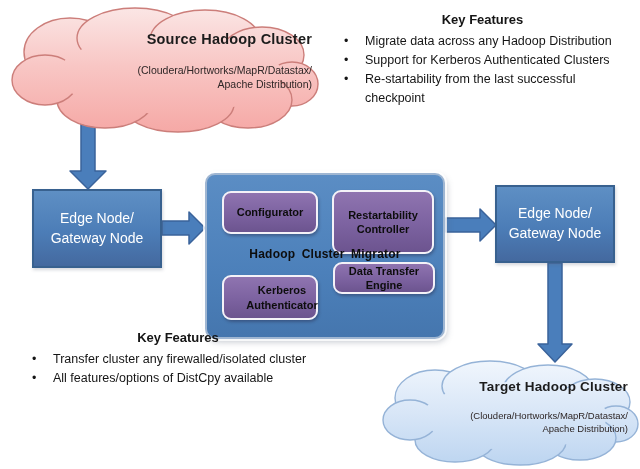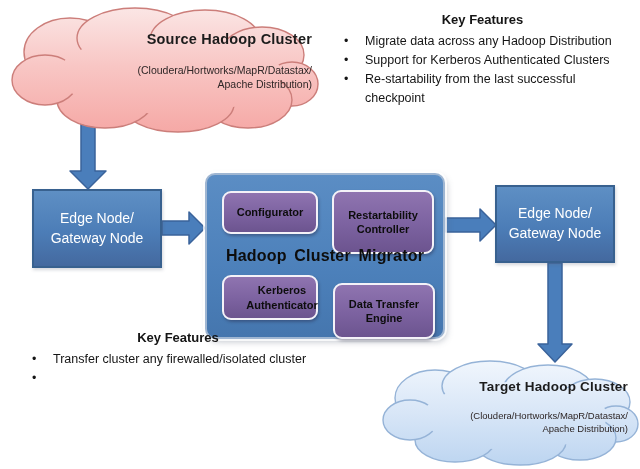--- a/index.html
+++ b/index.html
@@ -36,34 +36,34 @@
 
   
   .migrator{
     position:absolute;left:205px;top:173px;width:240px;height:166px;box-sizing:border-box;
     background:linear-gradient(180deg,#5B8DC4 0%,#4C80BA 60%,#4576AE 100%);
     border:2px solid #9FB6D2;border-radius:10px;
     box-shadow:0 0 0 2px rgba(255,255,255,.8), 2px 3px 6px rgba(90,100,120,.35);
   }
   .migrator-title{
     position:absolute;left:0;right:0;top:72px;text-align:center;
-    font-size:16px;font-weight:bold;color:#0d0d0d;word-spacing:3px;letter-spacing:.2px;
+    font-size:12px;font-weight:bold;color:#0d0d0d;word-spacing:3px;letter-spacing:.2px;
   }
   .comp{
     position:absolute;display:flex;align-items:center;justify-content:center;box-sizing:border-box;
     background:linear-gradient(180deg,#8F74B0 0%,#7C62A0 55%,#6C548F 100%);
     border:2px solid #F4F2F8;border-radius:9px;
     color:#0d0d0d;font-weight:bold;font-size:11px;line-height:1.3;text-align:center;
     box-shadow:1px 2px 3px rgba(40,40,70,.4);
     padding:2px 4px;
   }
   .comp-1{left:15px;top:16px;width:96px;height:43px;}
   .comp-2{left:125px;top:15px;width:102px;height:64px;}
   .comp-3{left:15px;top:100px;width:96px;height:45px;padding-left:28px;}
-  .comp-4{left:126px;top:108px;width:102px;height:56px;}
+  .comp-4{left:126px;top:87px;width:102px;height:32px;}
 </style>
 </head>
 <body>
 
 <div class="stage">
 
   <svg class="bg-svg" viewBox="0 0 640 469" xmlns="http://www.w3.org/2000/svg">
     <defs>
       <linearGradient id="pinkGrad" gradientUnits="userSpaceOnUse" x1="0" y1="6" x2="0" y2="140">
         <stop offset="0" stop-color="#FBE7E6"></stop>
@@ -158,20 +158,21 @@
 
   <div class="kf kf-bottom-block" style="left:28px;top:330px;width:300px;">
     <div class="kf-title">Key Features</div>
     <ul class="kf-list">
       <li class="kf-item">
         <span class="kf-bullet">•</span>
         <span class="kf-text">Transfer cluster any firewalled/isolated cluster</span>
       </li>
       <li class="kf-item">
         <span class="kf-bullet">•</span>
+        <span class="kf-text">All features/options of DistCpy available</span>
       </li>
     </ul>
   </div>
 
   <div class="cloud-text target" style="left:396px;top:379px;width:232px;">
     <div class="cloud-title">Target Hadoop Cluster</div>
   </div>
   <div class="cloud-text target cloud-sub" style="left:396px;top:410px;width:232px;font-size:9.5px;">
     <div>(Cloudera/Hortworks/MapR/Datastax/</div>
     <div>Apache Distribution)</div>

